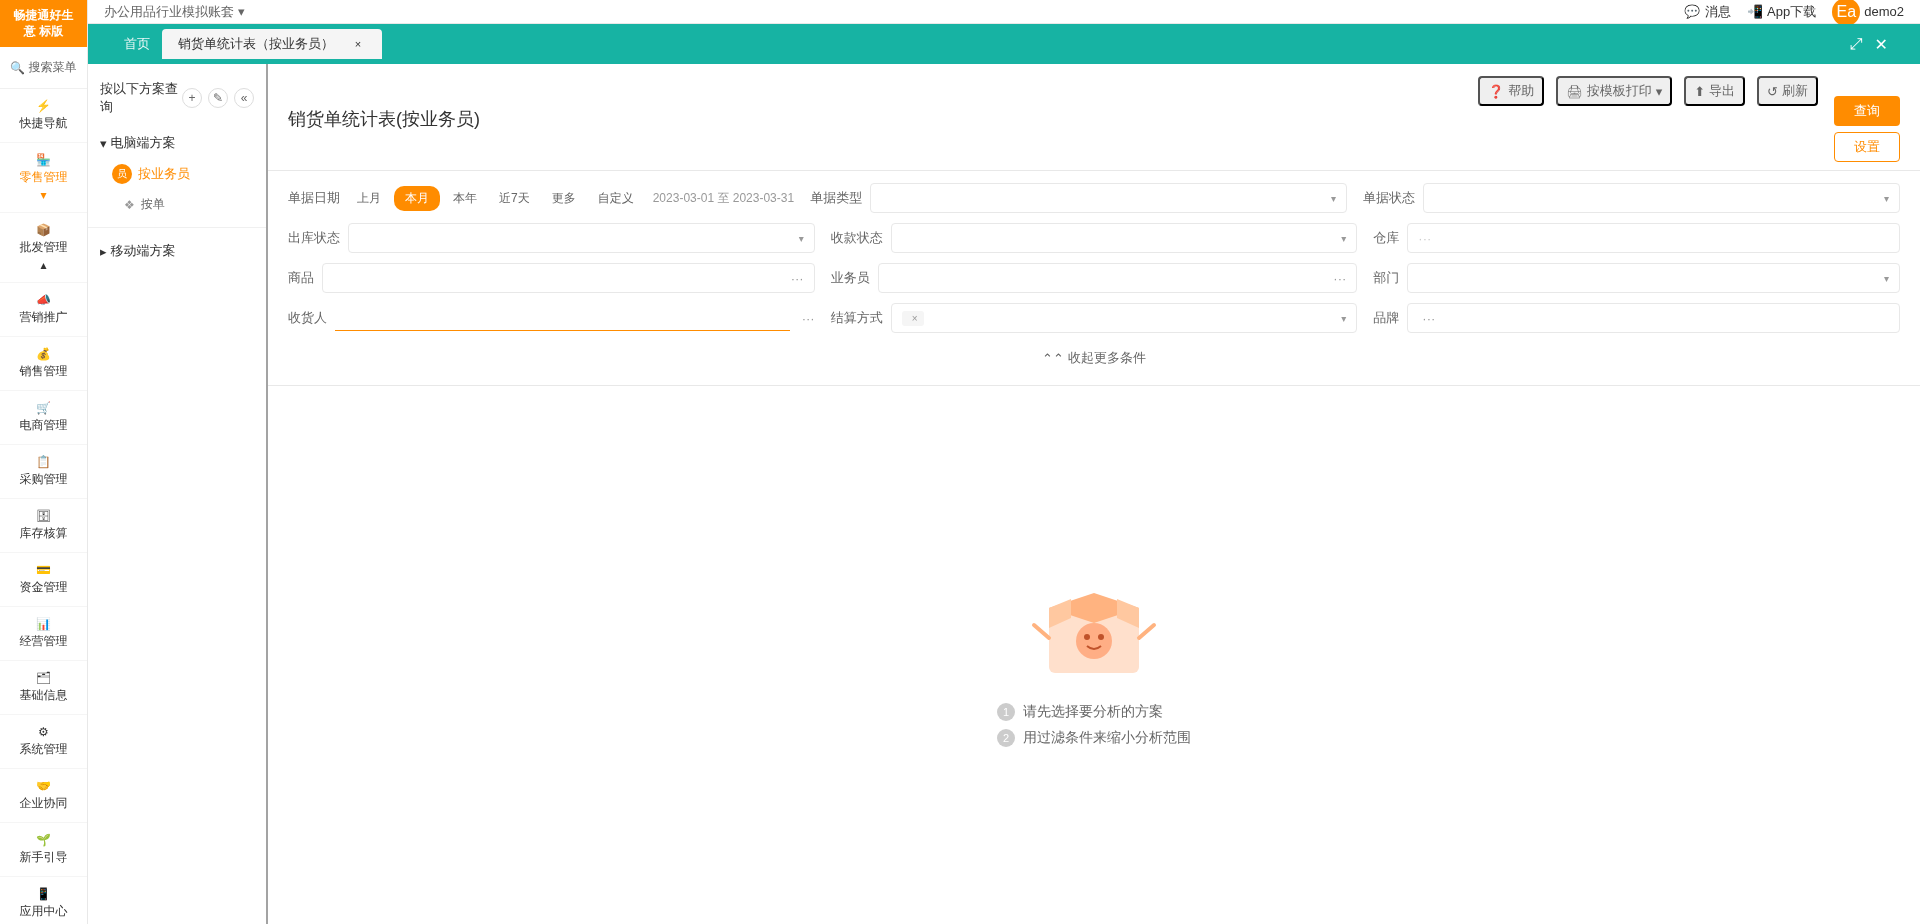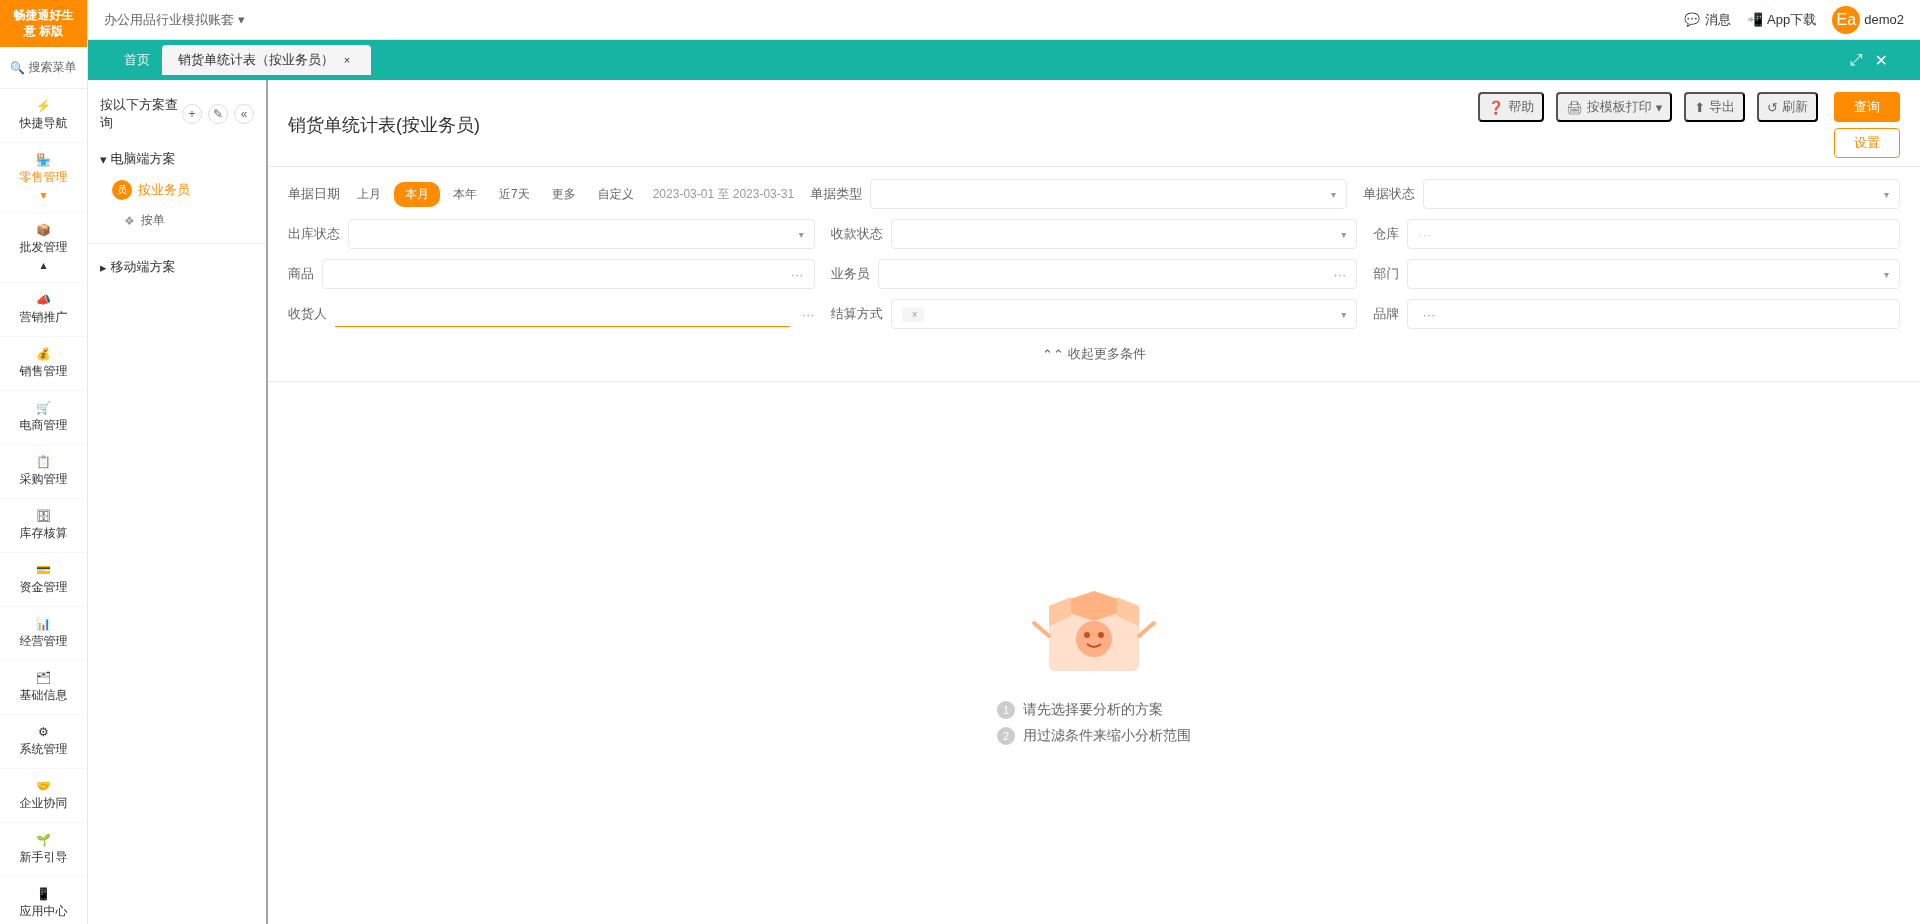--- a/index.html
+++ b/index.html
@@ -11,29 +11,29 @@
     .sidebar-logo-text { color: white; font-size: 12px; line-height: 1.3; font-weight: bold; }
     .sidebar-search { padding: 8px 6px; border-bottom: 1px solid #f0f0f0; }
     .sidebar-search-btn { width: 100%; background: none; border: none; color: #666; font-size: 12px; cursor: pointer; display: flex; align-items: center; justify-content: center; gap: 3px; padding: 4px; }
     .sidebar-nav-item { padding: 10px 6px; text-align: center; cursor: pointer; font-size: 12px; color: #333; border-bottom: 1px solid #f5f5f5; display: flex; flex-direction: column; align-items: center; gap: 2px; }
     .sidebar-nav-item.active { color: #ff8c00; }
 
     
     .main-content { flex: 1; display: flex; flex-direction: column; overflow: hidden; }
 
     
-    .topbar { background: #fff; height: 40px; display: flex; align-items: center; padding: 0 16px; border-bottom: 1px solid #e8e8e8; gap: 12px; }
+    .topbar { background: #fff; height: 24px; display: flex; align-items: center; padding: 0 16px; border-bottom: 1px solid #e8e8e8; gap: 12px; }
     .topbar-app-title { font-size: 13px; color: #666; display: flex; align-items: center; gap: 4px; }
     .topbar-right { margin-left: auto; display: flex; align-items: center; gap: 16px; font-size: 13px; color: #333; }
     .topbar-right-item { display: flex; align-items: center; gap: 4px; cursor: pointer; }
     .topbar-avatar { width: 28px; height: 28px; border-radius: 50%; background: #ff8c00; display: flex; align-items: center; justify-content: center; color: white; font-size: 16px; }
 
     
     .tabbar { background: #17b3a3; display: flex; align-items: center; height: 40px; padding: 0 24px; }
-    .tab-item { display: flex; align-items: center; gap: 5px; padding: 6px 16px; cursor: pointer; font-size: 13px; color: rgba(255,255,255,0.8); border-radius: 4px 4px 0 0; }
+    .tab-item { display: flex; align-items: center; gap: 16px; padding: 6px 16px; cursor: pointer; font-size: 13px; color: rgba(255,255,255,0.8); border-radius: 4px 4px 0 0; }
     .tab-item.active { background: #f5f5f5; color: #333; }
     .tab-item .tab-close { width: 16px; height: 16px; display: flex; align-items: center; justify-content: center; border-radius: 50%; font-size: 11px; }
     .tab-home { color: rgba(255,255,255,0.9); padding: 6px 12px; cursor: pointer; }
     .tabbar-expand { margin-left: auto; color: white; cursor: pointer; font-size: 16px; padding: 4px; }
 
     
     .page-content { flex: 1; display: flex; overflow: hidden; background: #f5f5f5; }
 
     
     .left-panel { width: 180px; background: #fff; border-right: 2px solid #a3a3a3; padding: 8px 0; flex-shrink: 0; overflow-y: auto; }
@@ -77,21 +77,21 @@
     .collapse-btn { display: flex; align-items: center; justify-content: center; gap: 4px; color: #666; font-size: 13px; cursor: pointer; padding: 6px; width: 100%; }
 
     
     .content-area { flex: 1; display: flex; flex-direction: column; align-items: center; justify-content: center; background: #fff; }
     .empty-state { display: flex; flex-direction: column; align-items: center; gap: 20px; }
     .empty-info { display: flex; flex-direction: column; gap: 8px; }
     .empty-step { display: flex; align-items: center; gap: 8px; font-size: 14px; color: #666; }
     .step-num { width: 18px; height: 18px; border-radius: 50%; background: #ccc; color: white; font-size: 11px; display: flex; align-items: center; justify-content: center; flex-shrink: 0; }
 
     
-    .filter-actions { display: flex; flex-direction: column; gap: 6px; }
+    .filter-actions { display: flex; flex-direction: column; gap: 6px; margin-top: 20px; }
 
     .divider-line { height: 1px; background: #f0f0f0; margin: 4px 0; }
     .chevron-down::after { content: '▾'; }
   </style>
 </head>
 <body>
 
 <div class="sidebar">
   <div class="sidebar-logo">
     <div class="sidebar-logo-text">畅捷通好生意

